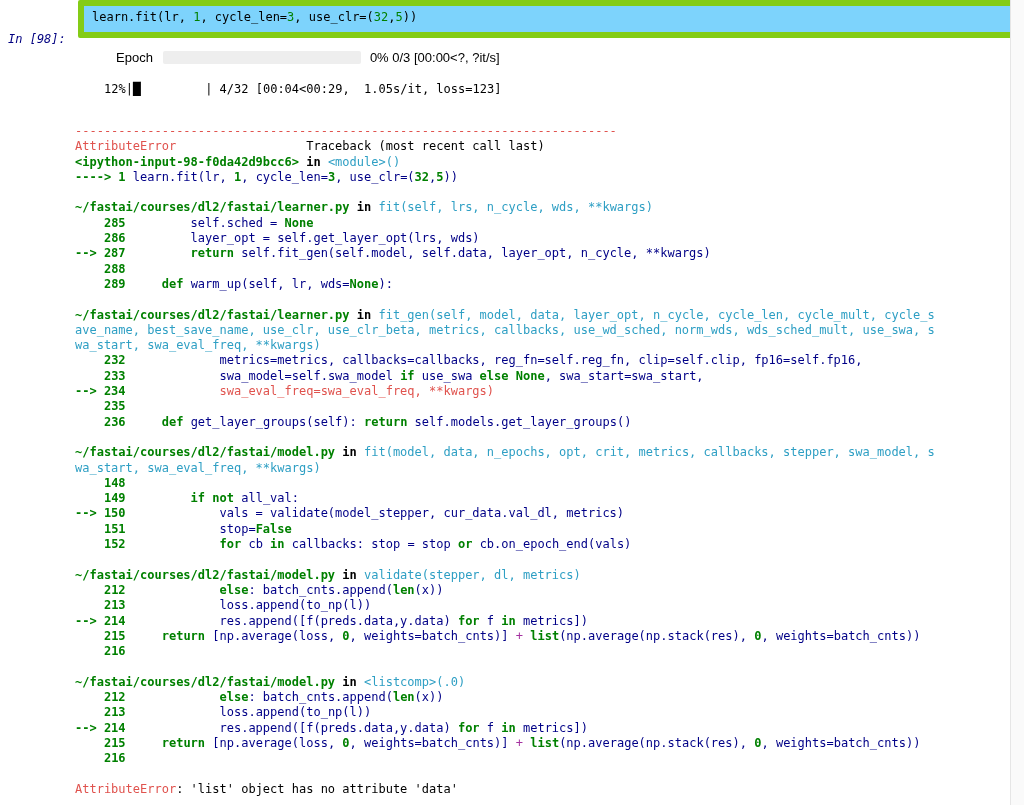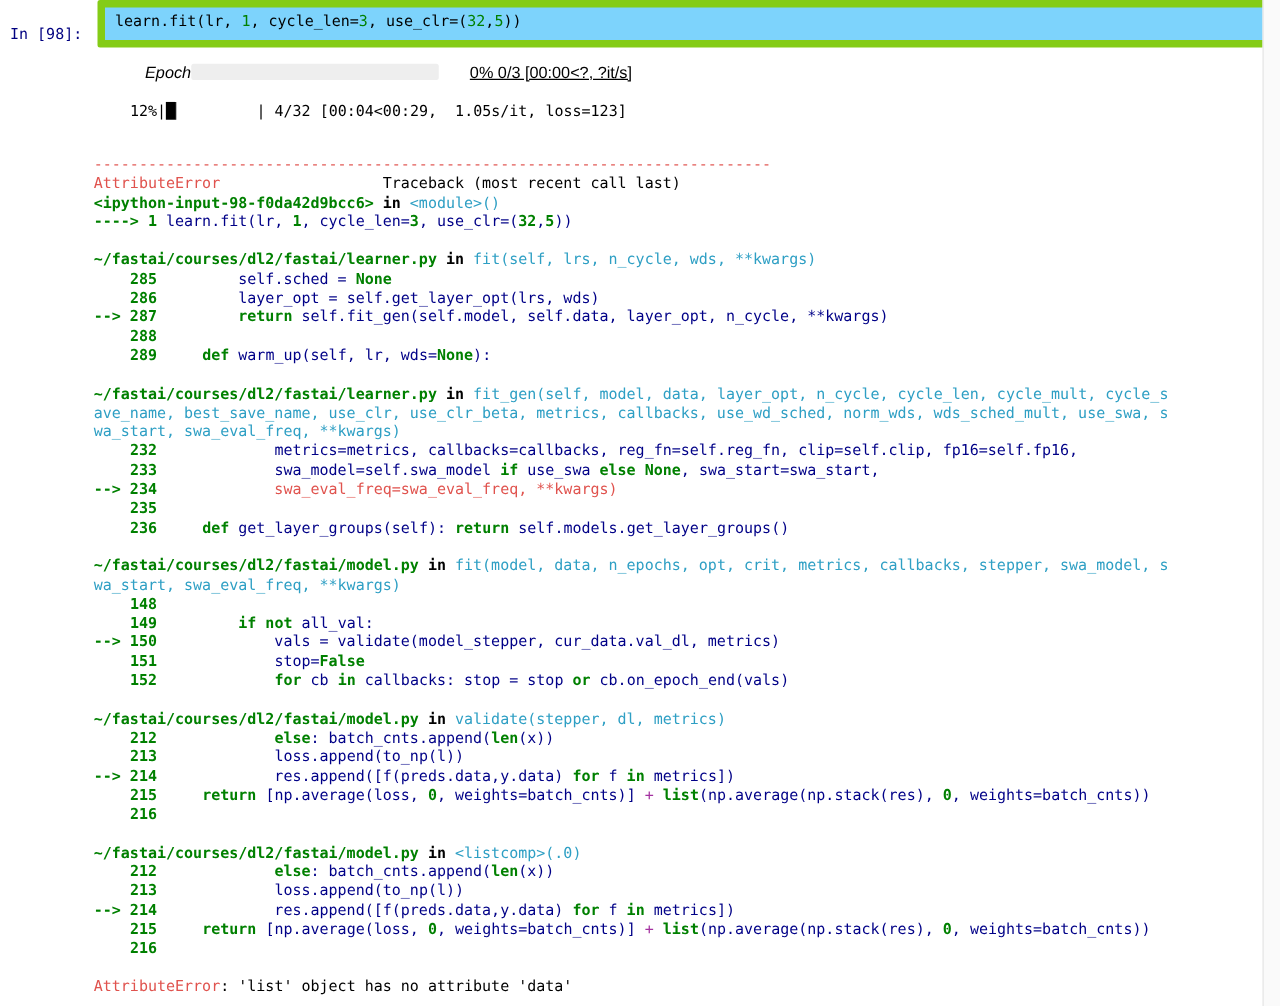--- a/index.html
+++ b/index.html
@@ -7,39 +7,39 @@
     width:1024px;height:805px;position:relative;background:#ffffff;overflow:hidden;
     font-family:"DejaVu Sans Mono",monospace;font-size:12px;color:#000;
   }
   
   .top-sliver{
     position:absolute;left:89px;top:-4px;width:922px;height:10px;
     background:#f7f7f7;border:1px solid #cfcfcf;border-radius:0 0 2px 2px;
   }
   
   .prompt{
-    position:absolute;left:8px;top:20px;width:64px;
-    color:var(--prompt);font-size:12px;white-space:pre;
+    position:absolute;left:8px;top:32px;width:64px;
+    color:var(--prompt);font-size:12px;white-space:pre;font-style:italic;
   }
   .input-box{
     position:absolute;left:78px;top:0;width:920px;height:18px;
     background:#7dd3fc;border:6px solid #84cc16;border-radius:2px;
     padding:4px 8px;
   }
   .input-box .tb-line{white-space:pre;}
   
   .epoch-row{
     position:absolute;left:116px;top:49px;height:16px;
     display:flex;align-items:center;
     font-family:"Liberation Sans",sans-serif;font-size:13px;color:#000;
   }
-  .epoch-label{font-style:italic;}
+  .epoch-label{margin-right:10px;}
   .bar-track{width:198px;height:13px;background:#eeeeee;border-radius:2px;overflow:hidden;}
   .bar-fill{height:100%;width:0%;background:#4caf50;}
-  .epoch-status{margin-left:25px;white-space:pre;text-decoration:underline;}
+  .epoch-status{margin-left:9px;white-space:pre;}
   .tqdm-row{
     position:absolute;left:104px;top:82px;white-space:pre;
     font-size:12px;color:#000;text-align:center;
   }
   
   .traceback{
     position:absolute;left:75px;top:124px;width:862px;
     font-size:12px;line-height:15.3px;
     white-space:pre-wrap;word-break:break-all;
   }

